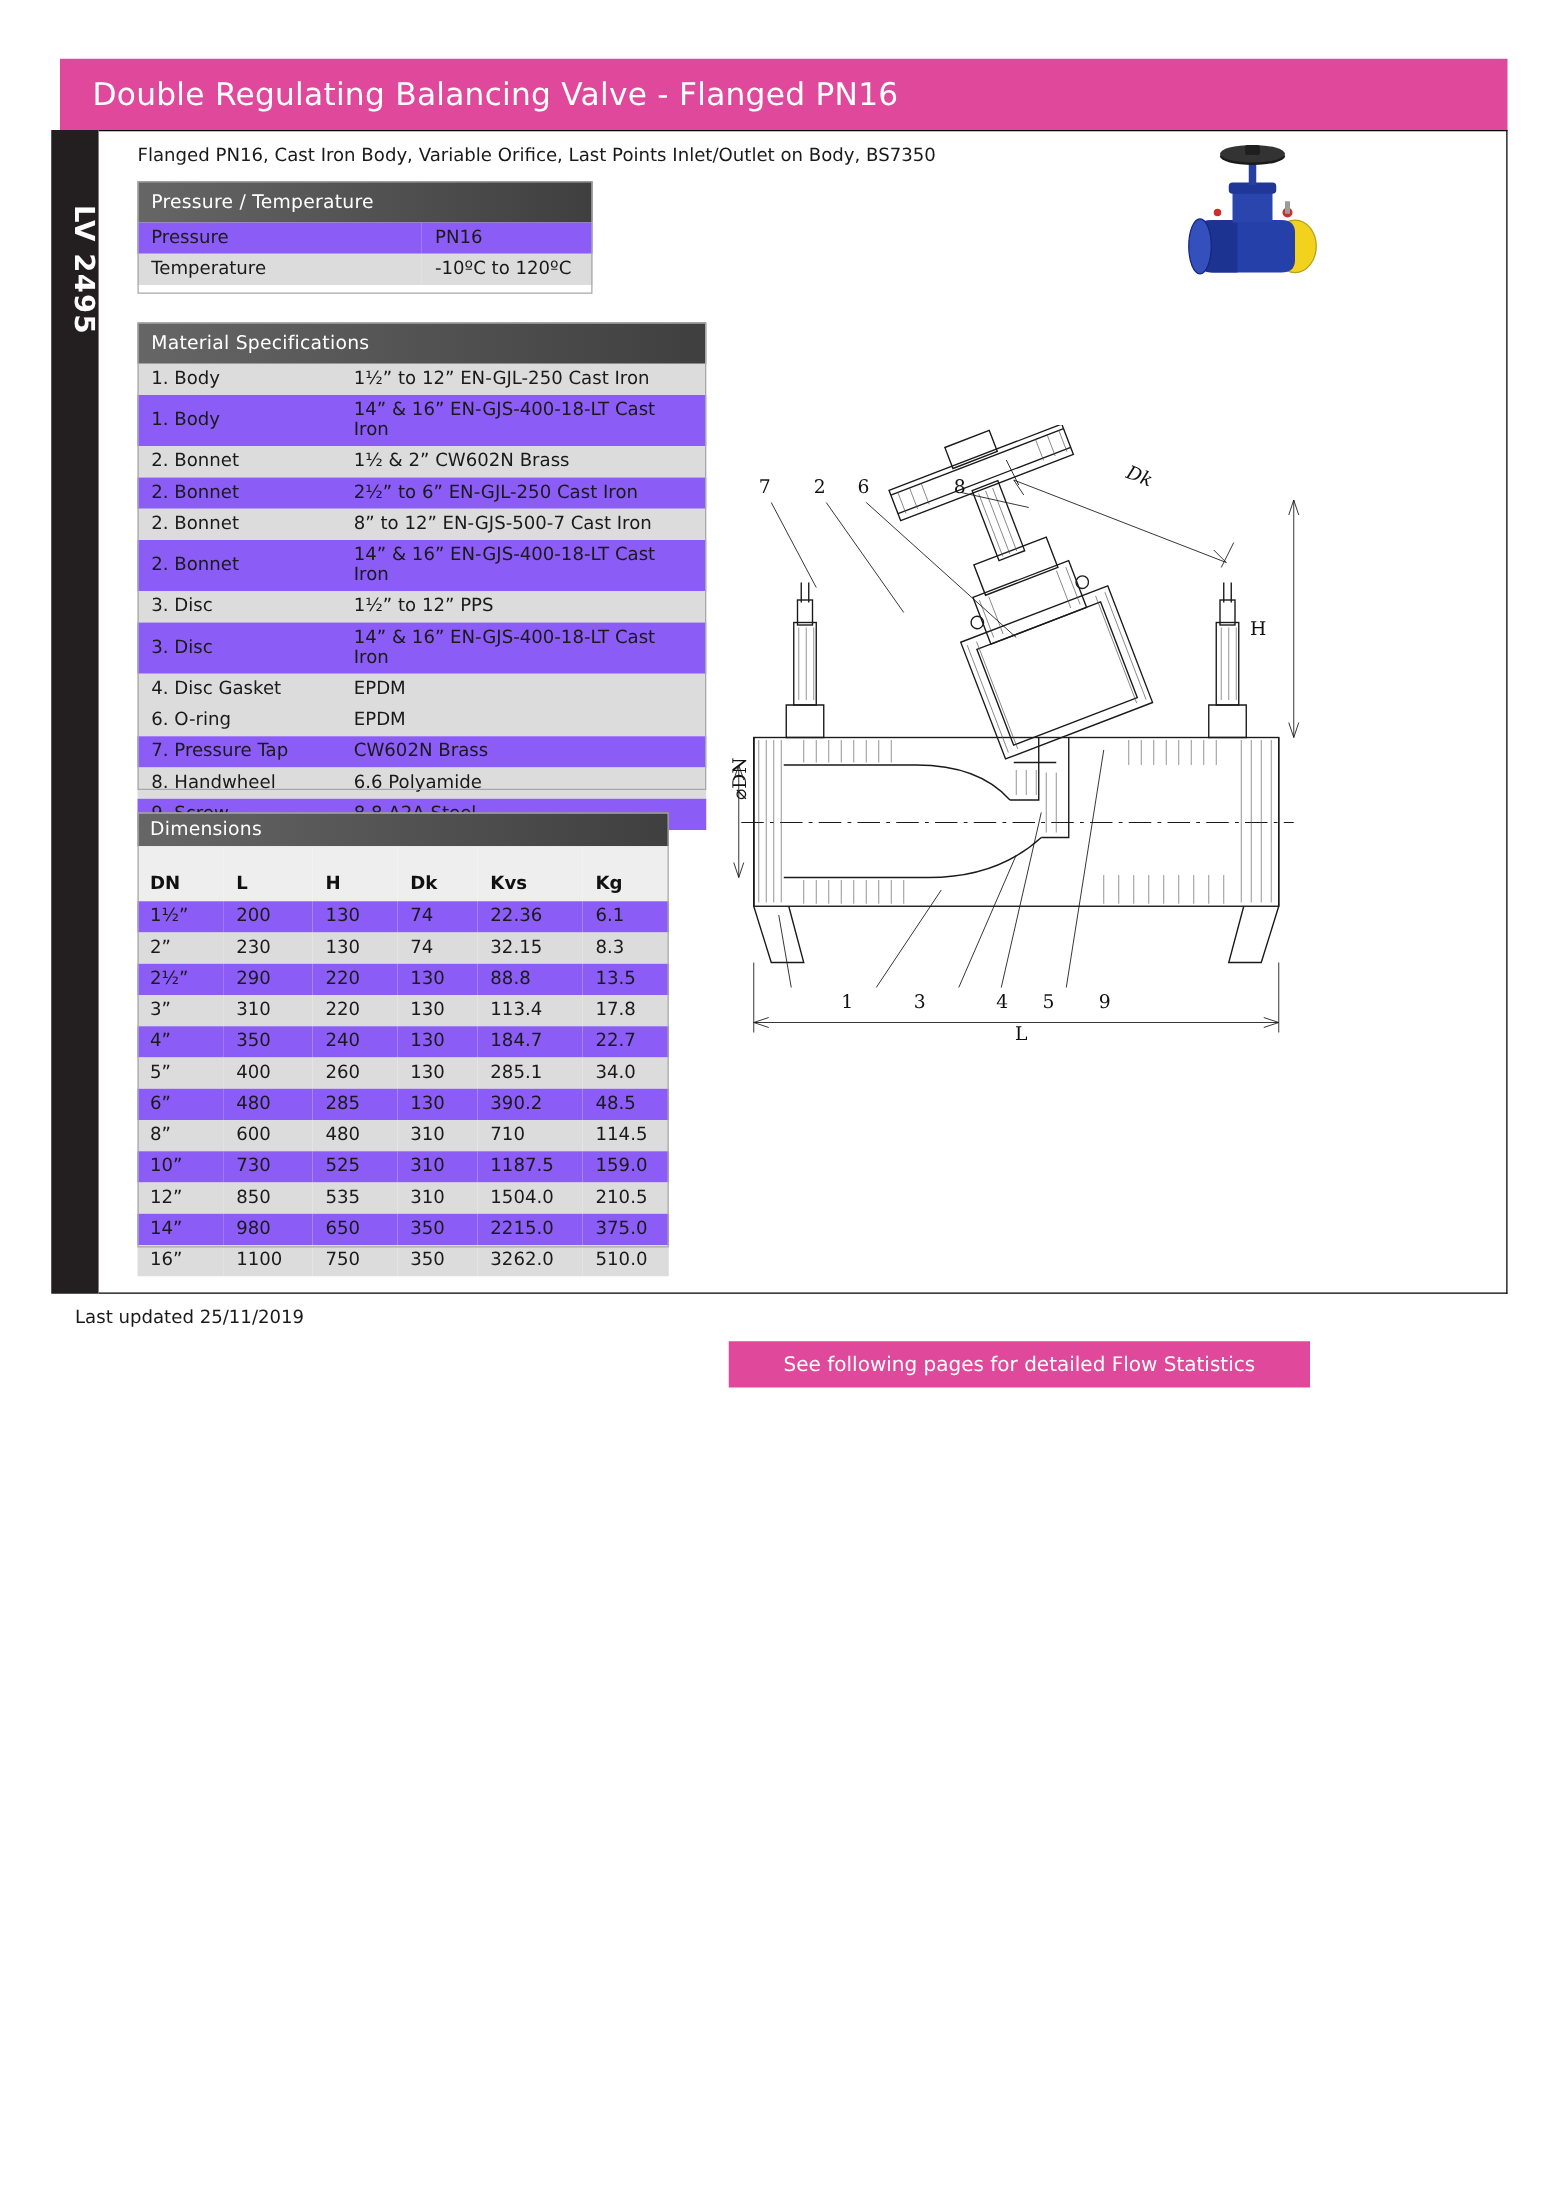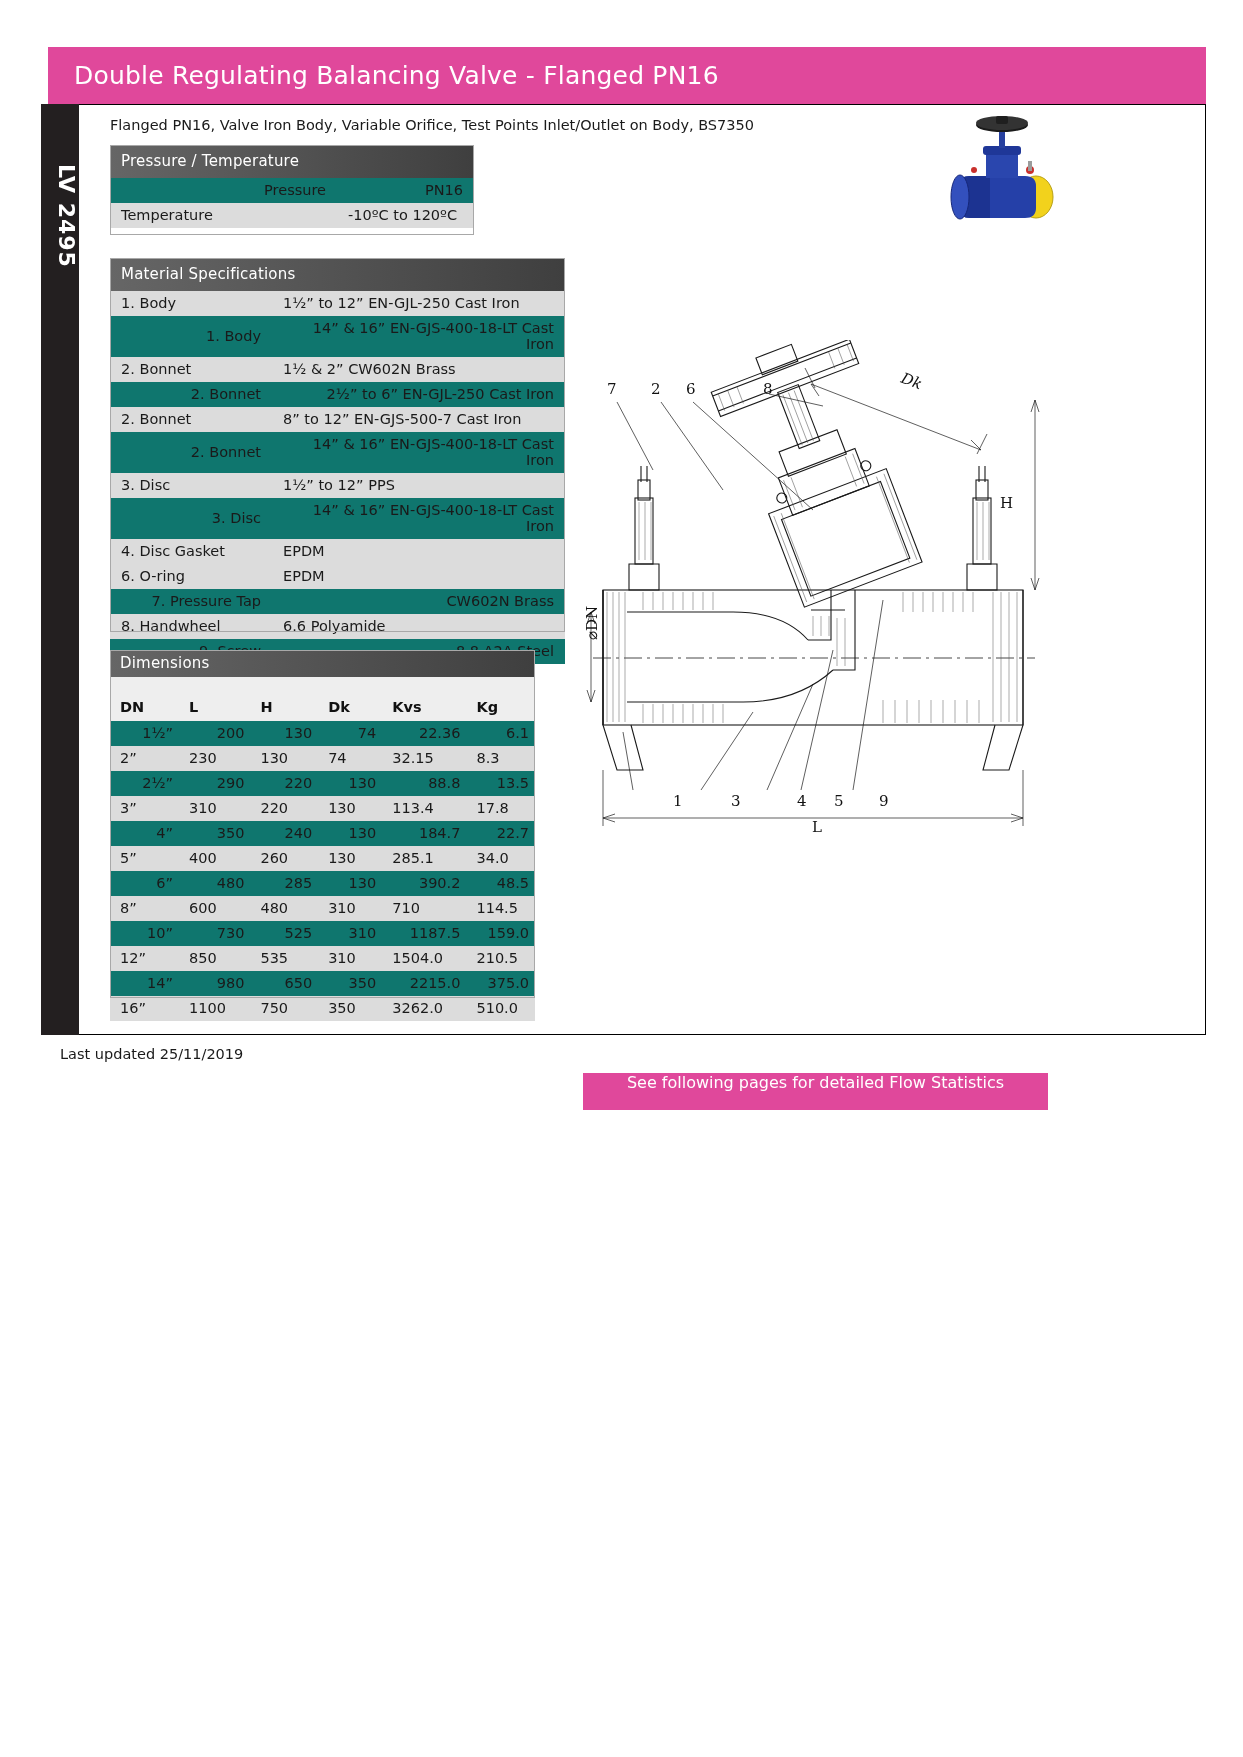--- a/index.html
+++ b/index.html
@@ -110,22 +110,21 @@
   }
   .spec-table td {
     padding: 4px 11px 5px 11px;
     vertical-align: middle;
   }
   .spec-table tr.alt td {
     background: #dcdcdc;
     margin-left: 27px;
   }
   .spec-table tr.plain td {
-    background: #0f766e;
-    text-align: right;
+    background: #8b5cf6;
   }
   .outer-box {
     position: absolute;
     border: 1px solid #a8a8a8;
     box-sizing: border-box;
   }
 
   
   #pt-table {
     left: 110px;
@@ -168,20 +167,21 @@
 
   
   #flow-banner {
     position: absolute;
     left: 583px;
     top: 1073px;
     width: 465px;
     height: 37px;
     background: #e0489b;
     display: flex;
+    align-items: center;
     justify-content: center;
   }
   #flow-banner span {
     color: #ffffff;
     font-size: 16px;
   }
 
   
   #last-updated {
     position: absolute;
@@ -222,21 +222,21 @@
 
   <div id="title-bar">
     <div id="title-text">Double Regulating Balancing Valve - Flanged PN16</div>
   </div>
 
   <div id="side-tab"></div>
   <div id="side-tab-label">LV 2495</div>
 
   <div id="body-area"></div>
 
-  <div id="intro">Flanged PN16, Valve Iron Body, Variable Orifice, Test Points Inlet/Outlet on Body, BS7350</div>
+  <div id="intro">Flanged PN16, Cast Iron Body, Variable Orifice, Last Points Inlet/Outlet on Body, BS7350</div>
 
   <table class="spec-table" id="pt-table">
     <tbody>
       <tr class="tbl-head">
         <td colspan="2">Pressure / Temperature</td>
       </tr>
       <tr class="plain">
         <td class="label">Pressure</td>
         <td>PN16</td>
       </tr>

